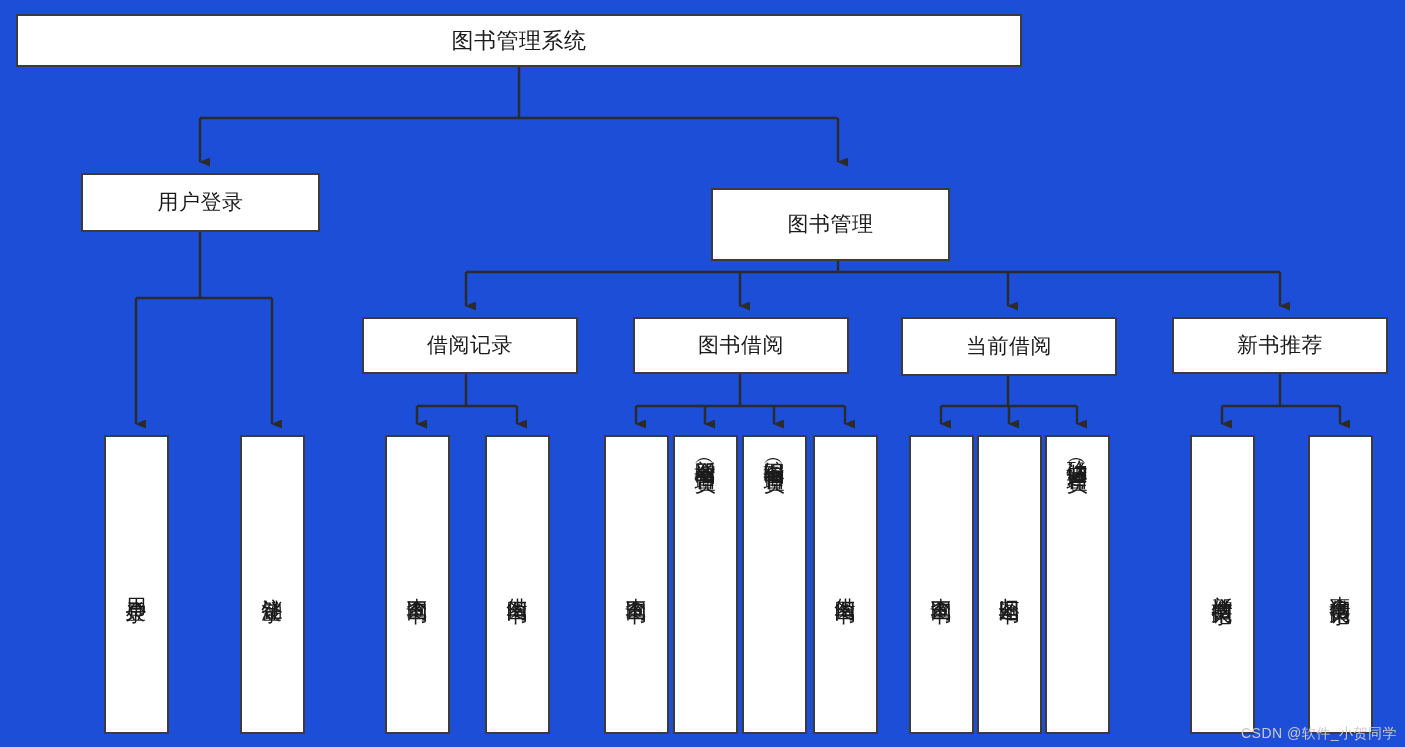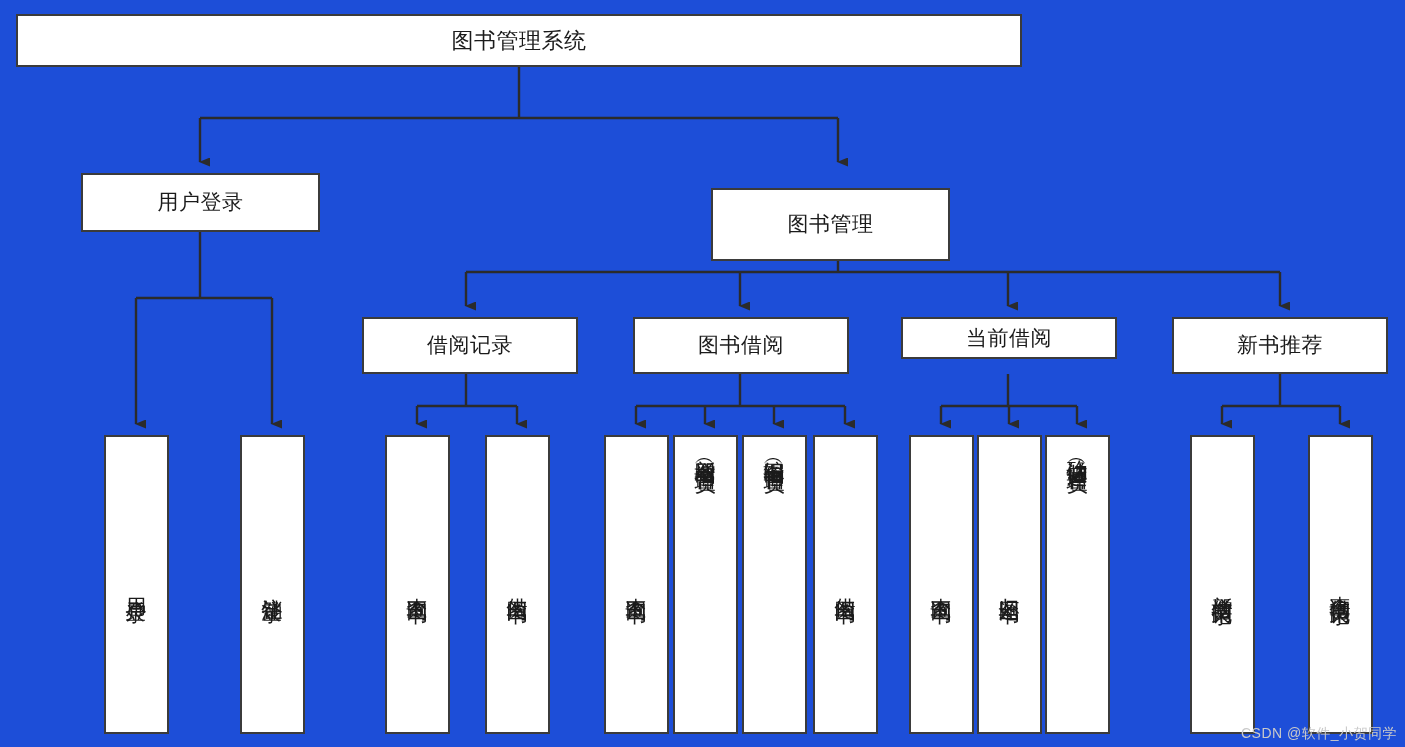--- a/index.html
+++ b/index.html
@@ -148,21 +148,21 @@
   </div>
 
   <div class="node horiz" style="left:362px; top:317px; width:216px; height:57px;">
     <span class="node-label">借阅记录</span>
   </div>
 
   <div class="node horiz" style="left:633px; top:317px; width:216px; height:57px;justify-content:center;">
     <span class="node-label">图书借阅</span>
   </div>
 
-  <div class="node horiz" style="left:901px; top:317px; width:216px; height:42px;">
+  <div class="node horiz" style="left:901px; top:317px; width:216px; height:59px;">
     <span class="node-label">当前借阅</span>
   </div>
 
   <div class="node horiz" style="left:1172px; top:317px; width:216px; height:57px;">
     <span class="node-label">新书推荐</span>
   </div>
 
   <div class="node vert centered" style="left:104px; top:435px; width:65px; height:299px;">
     <span class="node-label">用户登录</span>
   </div>

